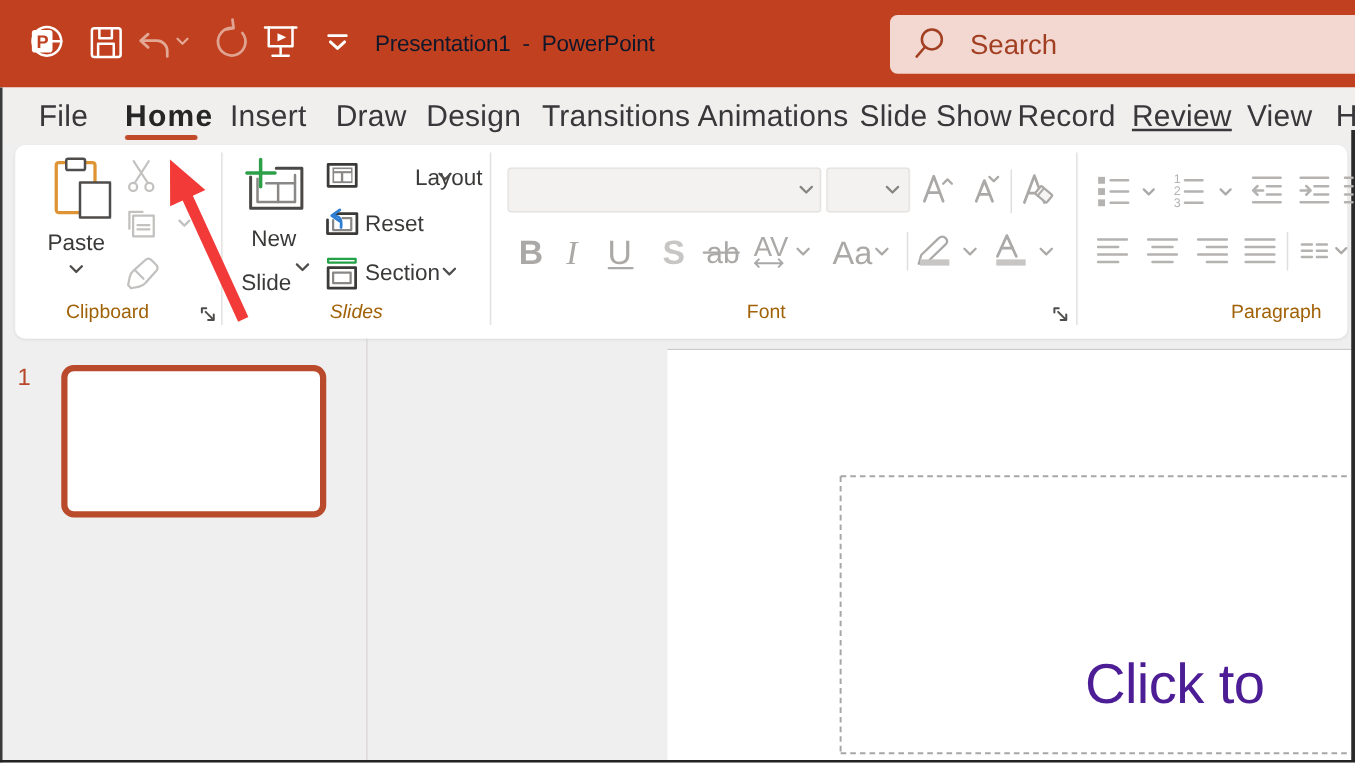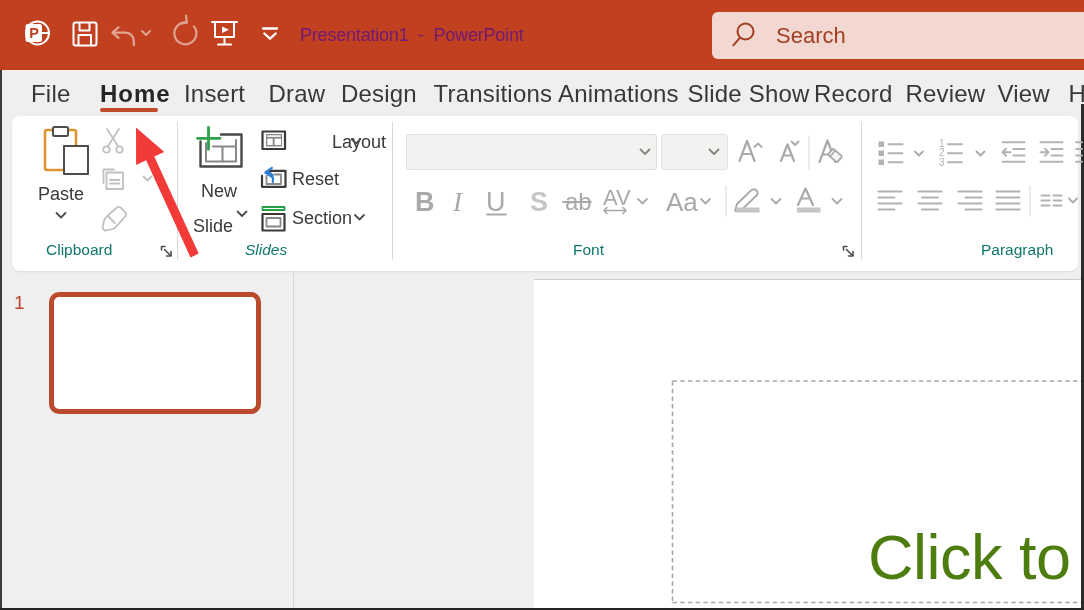--- a/index.html
+++ b/index.html
@@ -2,37 +2,37 @@
 <html><head>
 <meta charset="utf-8">
 <style>
   html,body{margin:0;padding:0;}
   *{-webkit-font-smoothing:antialiased;}
   .tab,.btxt,.glabel,#titletext,#searchtext,#clickto,#num1{transform:translateZ(0);}
   body{width:1084px;height:610px;position:relative;overflow:hidden;
        font-family:"Liberation Sans",sans-serif;background:#F0EFEF;}
   .abs{position:absolute;}
   #titlebar{left:0;top:0;width:1084px;height:70px;background:#C1401F;}
-  #titletext{left:300px;top:0;height:70px;line-height:70px;color:#701a75;font-size:18px;letter-spacing:-0.2px;}
+  #titletext{left:300px;top:0;height:70px;line-height:70px;color:#0f172a;font-size:18px;letter-spacing:-0.2px;}
   #searchbox{left:712px;top:12px;width:372px;height:47px;background:#F2D8D0;border-radius:6px 0 0 6px;}
   #searchtext{left:776px;top:12px;height:47px;line-height:47px;font-size:22px;color:#A23E22;}
   #tabrow{left:0;top:70px;width:1084px;height:46px;background:#F1EFEE;}
   .tab{top:70px;height:46px;line-height:47px;font-size:24px;letter-spacing:0.2px;color:#38373a;white-space:nowrap;}
   #homeline{left:100px;top:108px;width:58px;height:3.5px;background:#C14A2B;border-radius:2px;}
   #ribbon{left:12px;top:116px;width:1066px;height:155px;background:#fff;border-radius:8px;
           box-shadow:0 1px 2px rgba(0,0,0,0.08);}
   .sep{top:122px;width:1px;height:138px;background:#DCDAD8;}
   .btxt{color:#3B3A39;font-size:18px;}
-  .glabel{top:242px;height:16px;line-height:16px;font-size:15.5px;color:#0f766e;text-align:left;}
+  .glabel{top:242px;height:16px;line-height:16px;font-size:15.5px;color:#a16207;text-align:center;}
   .combo{top:134px;height:34px;background:#F3F2F1;border:1px solid #E1DFDD;border-radius:3px;}
   #thumb{left:49px;top:292px;width:202px;height:112px;background:#fff;
          border:5px solid #B94A2C;border-radius:10px;}
   #slide{left:534px;top:279px;width:550px;height:331px;background:#fff;border-top:1px solid #CCCACA;}
   #num1{left:14px;top:292px;width:20px;height:20px;font-size:19px;color:#B7472A;}
-  #clickto{left:868px;top:521px;font-size:63px;color:#4d7c0f;letter-spacing:-0.5px;}
+  #clickto{left:868px;top:521px;font-size:45px;color:#4c1d95;letter-spacing:-0.5px;}
   #divider{left:293px;top:271px;width:1px;height:339px;background:#D7D5D3;}
   #bborder{left:0;top:608px;width:1084px;height:2px;background:#242424;}
   #lborder{left:0;top:70px;width:2px;height:540px;background:#3A3A3A;}
   #rborder{left:1081px;top:104px;width:2.5px;height:504px;background:#2B2B2B;}
 </style>
 </head>
 <body>
 <div class="abs" id="titlebar"></div>
 <div class="abs" id="titletext">Presentation1&nbsp; -&nbsp; PowerPoint</div>
 <div class="abs" id="searchbox"></div>
@@ -40,21 +40,21 @@
 <div class="abs" id="tabrow"></div>
 <div class="abs tab" style="left:31px;">File</div>
 <div class="abs tab" style="left:100px;font-weight:bold;letter-spacing:1px;color:#262626;">Home</div>
 <div class="abs tab" style="left:184px;">Insert</div>
 <div class="abs tab" style="left:268.5px;">Draw</div>
 <div class="abs tab" style="left:341px;">Design</div>
 <div class="abs tab" style="left:433.5px;">Transitions</div>
 <div class="abs tab" style="left:558px;">Animations</div>
 <div class="abs tab" style="left:687.5px;">Slide Show</div>
 <div class="abs tab" style="left:814px;">Record</div>
-<div class="abs tab" style="left:905.5px;">Review</div>
+<div class="abs tab" style="left:905.5px;text-decoration:underline;">Review</div>
 <div class="abs tab" style="left:997.5px;">View</div>
 <div class="abs tab" style="left:1068.5px;">Help</div>
 <div class="abs" id="homeline"></div>
 <div class="abs" id="ribbon"></div>
 
 <div class="abs sep" style="left:177px;"></div>
 <div class="abs sep" style="left:392px;"></div>
 <div class="abs sep" style="left:861px;"></div>
 
 <div class="abs btxt" style="left:38px;top:184px;width:46px;text-align:center;">Paste</div>

